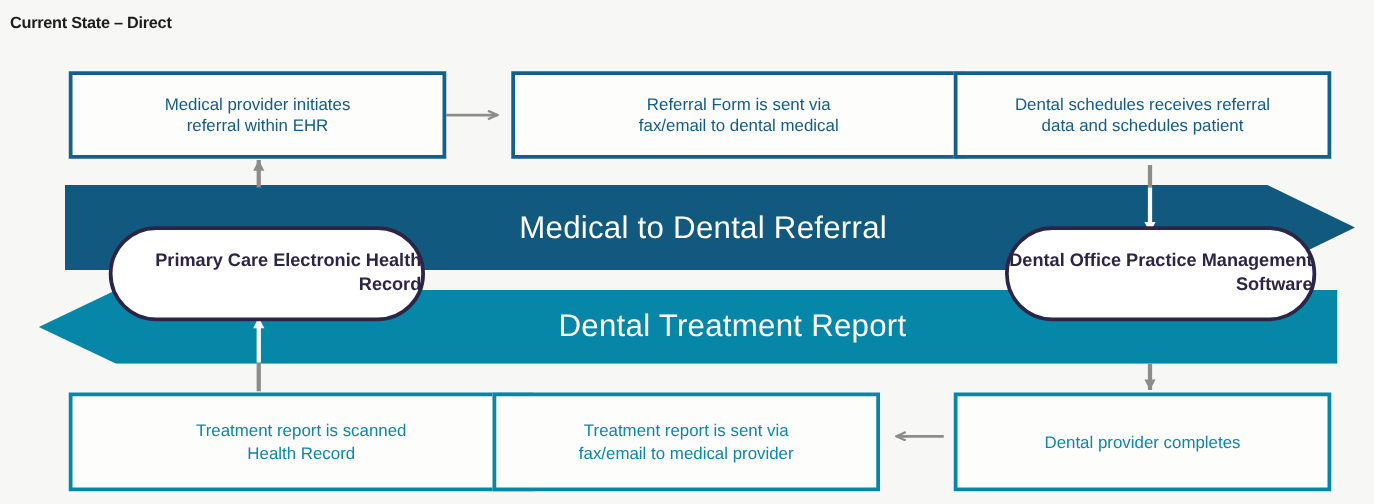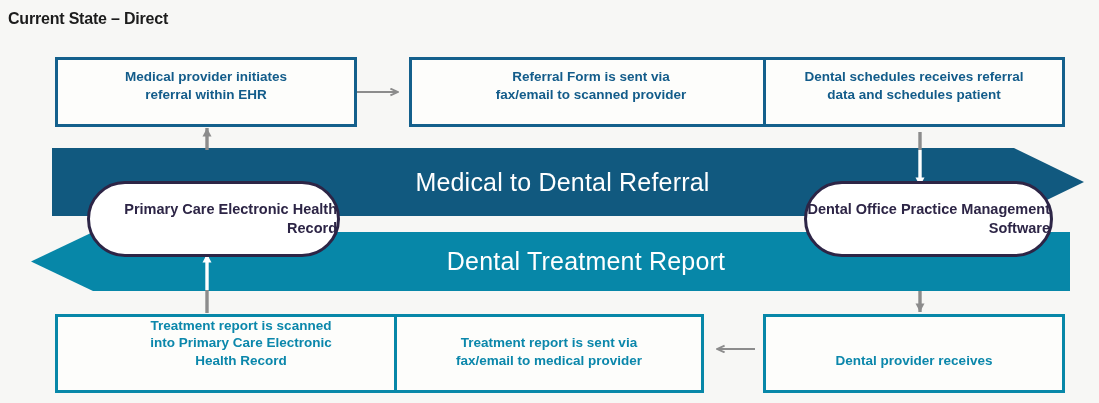--- a/index.html
+++ b/index.html
@@ -19,39 +19,39 @@
     width: 1099px;
     height: 403px;
     background: #f7f7f5;
   }
 
   
   .title {
     position: absolute;
     left: 8px;
     top: 10px;
-    font-size: 16px;
+    font-size: 13px;
     font-weight: bold;
     color: #1c1c1c;
     letter-spacing: -0.2px;
     white-space: nowrap;
   }
 
   
   .pbox {
     position: absolute;
     box-sizing: border-box;
     background: #fdfdfb;
     display: flex;
-    align-items: flex-end;
+    align-items: center;
     justify-content: center;
     text-align: center;
-    font-weight: bold;
+    font-weight: normal;
     line-height: 1.28;
-    padding: 21px 6px;
+    padding: 1px 6px;
   }
   .pbox.top {
     border: 3px solid #14608c;
     color: #135c8a;
     font-size: 13.5px;
   }
   .pbox.bottom {
     border: 3px solid #0787a8;
     color: #0b87ab;
     font-size: 13.5px;
@@ -200,49 +200,48 @@
   <div class="pbox top" style="left:55px; top:57px; width:302px; height:70px;">
     <div>
       <span>Medical provider initiates</span>
       <span>referral within EHR</span>
     </div>
   </div>
 
   <div class="pbox top" style="left:409px; top:57px; width:364px; height:70px;">
     <div>
       <span>Referral Form is sent via</span>
-      <span>fax/email to scanned provider</span>
+      <span>fax/email to dental medical</span>
     </div>
   </div>
 
   <div class="pbox top" style="left:763px; top:57px; width:302px; height:70px;">
     <div>
       <span>Dental schedules receives referral</span>
       <span>data and schedules patient</span>
     </div>
   </div>
 
   <div class="pbox bottom" style="left:55px; top:314px; width:372px; height:79px;">
     <div>
       <span>Treatment report is scanned</span>
-      <span>into Primary Care Electronic</span>
       <span>Health Record</span>
     </div>
   </div>
 
   <div class="pbox bottom" style="left:394px; top:314px; width:310px; height:79px;">
     <div>
       <span>Treatment report is sent via</span>
       <span>fax/email to medical provider</span>
     </div>
   </div>
 
   <div class="pbox bottom" style="left:763px; top:314px; width:302px; height:79px;">
     <div>
-      <span>Dental provider receives</span>
+      <span>Dental provider completes</span>
     </div>
   </div>
 
   <div class="pill" style="left:87px; top:181px; width:253px; height:76px;">
     <div>
       <span>Primary Care Electronic</span>
       <span>Health Record</span>
     </div>
   </div>
 

